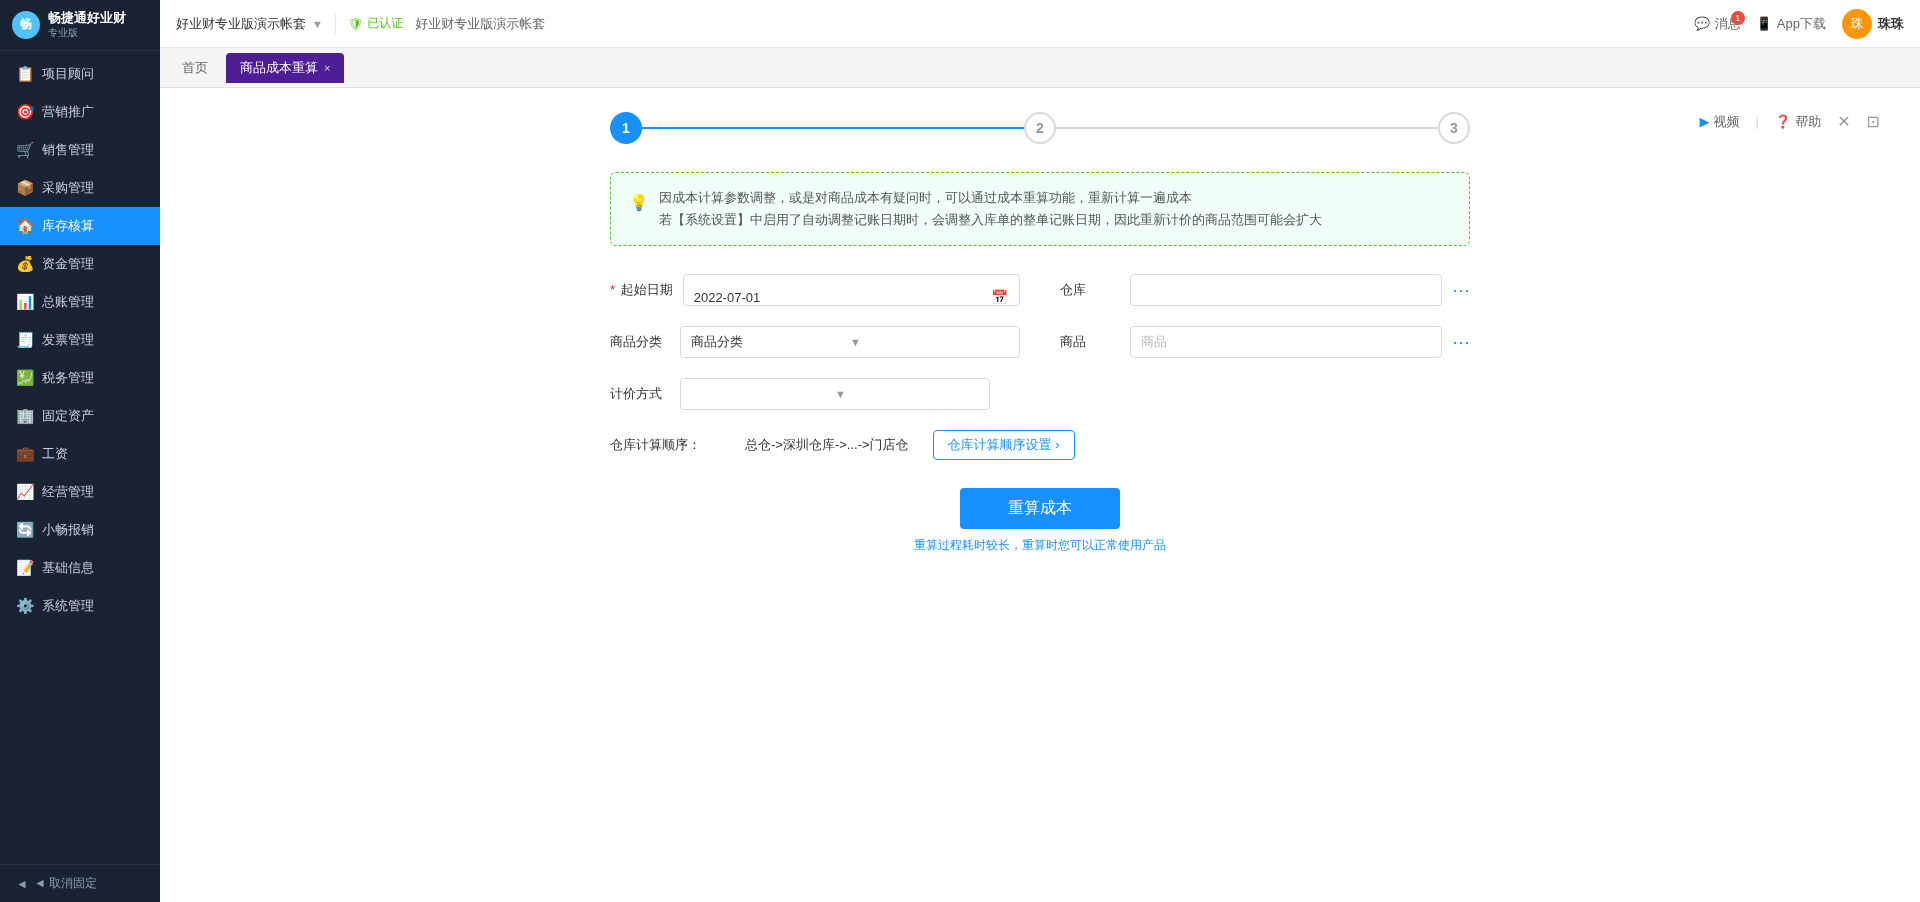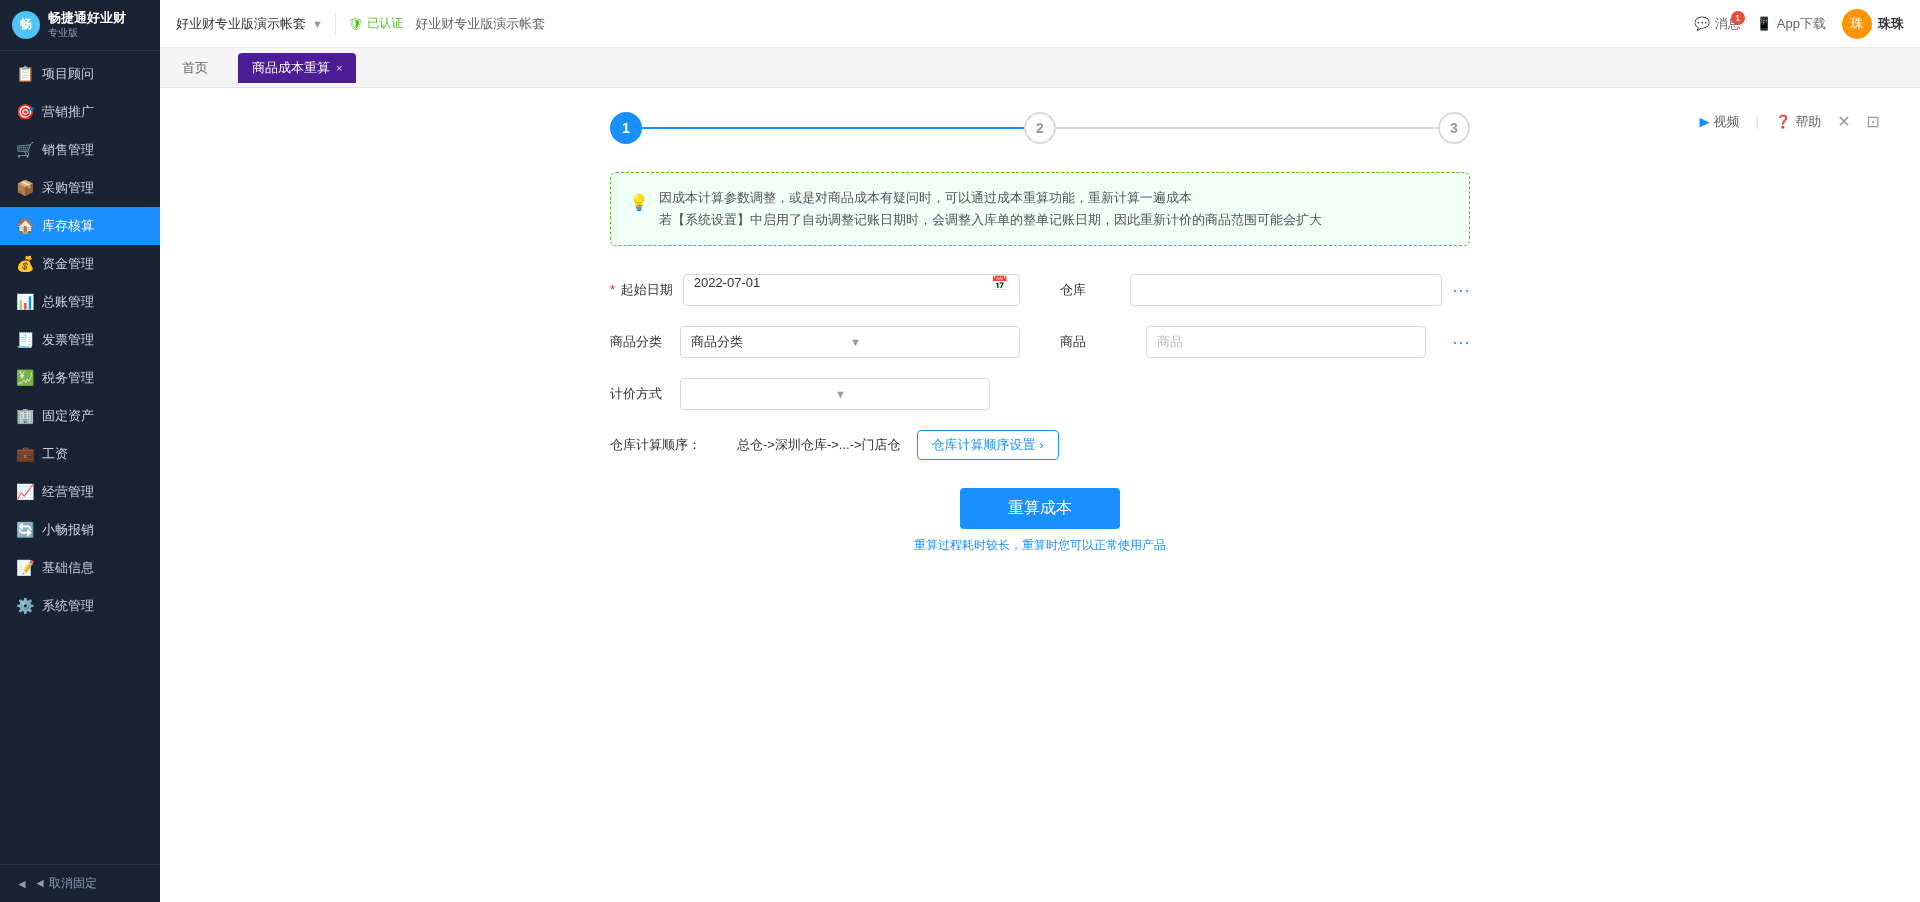--- a/index.html
+++ b/index.html
@@ -134,21 +134,21 @@
     }
     .topbar-username { color: #333; font-size: 13px; cursor: pointer; font-weight: bold; }
 
     
     .tabbar {
       background: #f5f5f5;
       height: 40px;
       display: flex;
       align-items: center;
       padding: 0 8px;
-      gap: 16px;
+      gap: 4px;
       border-bottom: 1px solid #e0e0e0;
       flex-shrink: 0;
     }
     .tab-item {
       padding: 6px 14px;
       border-radius: 4px 4px 0 0;
       cursor: pointer;
       font-size: 13px;
       display: flex;
       align-items: center;
@@ -225,21 +225,21 @@
       padding: 5px 10px;
       font-size: 13px;
       color: #333;
       background: #fff;
       flex: 1;
       outline: none;
       height: 32px;
     }
     .form-input-with-icon {
       display: flex;
-      align-items: flex-start;
+      align-items: flex-end;
       border: 1px solid #d9d9d9;
       border-radius: 4px;
       background: #fff;
       flex: 1;
       height: 32px;
       padding: 0 10px;
     }
     .form-input-with-icon input {
       border: none; outline: none; flex: 1; font-size: 13px; color: #333;
     }
@@ -263,21 +263,21 @@
       font-size: 18px;
       cursor: pointer;
       flex-shrink: 0;
     }
 
     
     .warehouse-order-row {
       display: flex;
       align-items: center;
       margin-bottom: 28px;
-      gap: 16px;
+      gap: 24px;
     }
     .warehouse-order-label { color: #333; font-size: 13px; white-space: nowrap; }
     .warehouse-order-value { color: #333; font-size: 13px; margin-left: 20px; }
     .warehouse-order-btn {
       background: #fff;
       border: 1px solid #1890ff;
       color: #1890ff;
       border-radius: 4px;
       padding: 5px 14px;
       font-size: 13px;
@@ -517,21 +517,21 @@
       </div>
 
       <div class="form-row">
         <div class="form-field">
           <div class="form-label">商品分类</div>
           <div class="form-select">
             <span class="has-value">商品分类</span>
             <span class="arrow-icon">▼</span>
           </div>
         </div>
-        <div class="form-field" style="gap:26px;justify-content:space-between;">
+        <div class="form-field" style="gap:10px;justify-content:space-between;">
           <div class="form-label">商品</div>
           <div class="form-input" style="flex:1;display:flex;align-items:center;color:#bbb;">
             <span>商品</span>
           </div>
           <span class="form-dots">···</span>
         </div>
       </div>
 
       <div class="form-row" style="max-width:380px;">
         <div class="form-field">

